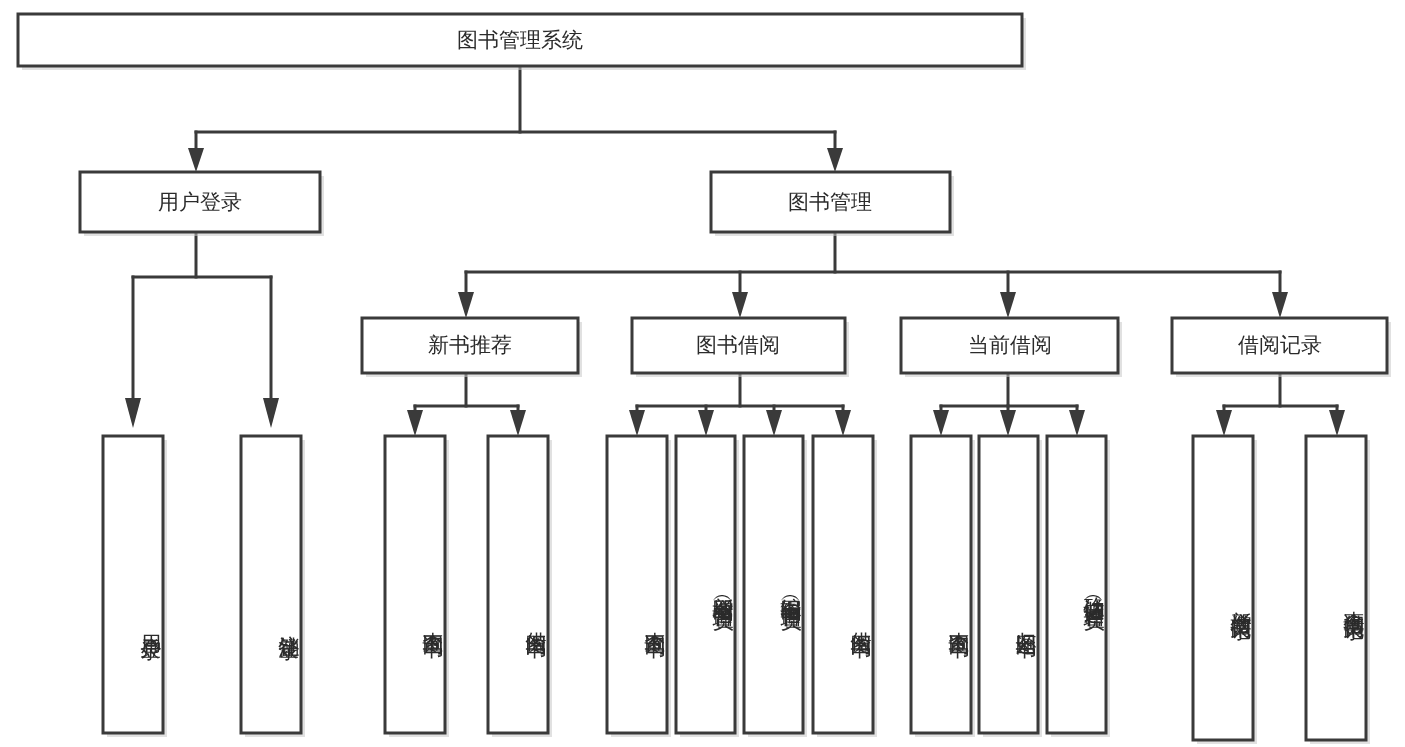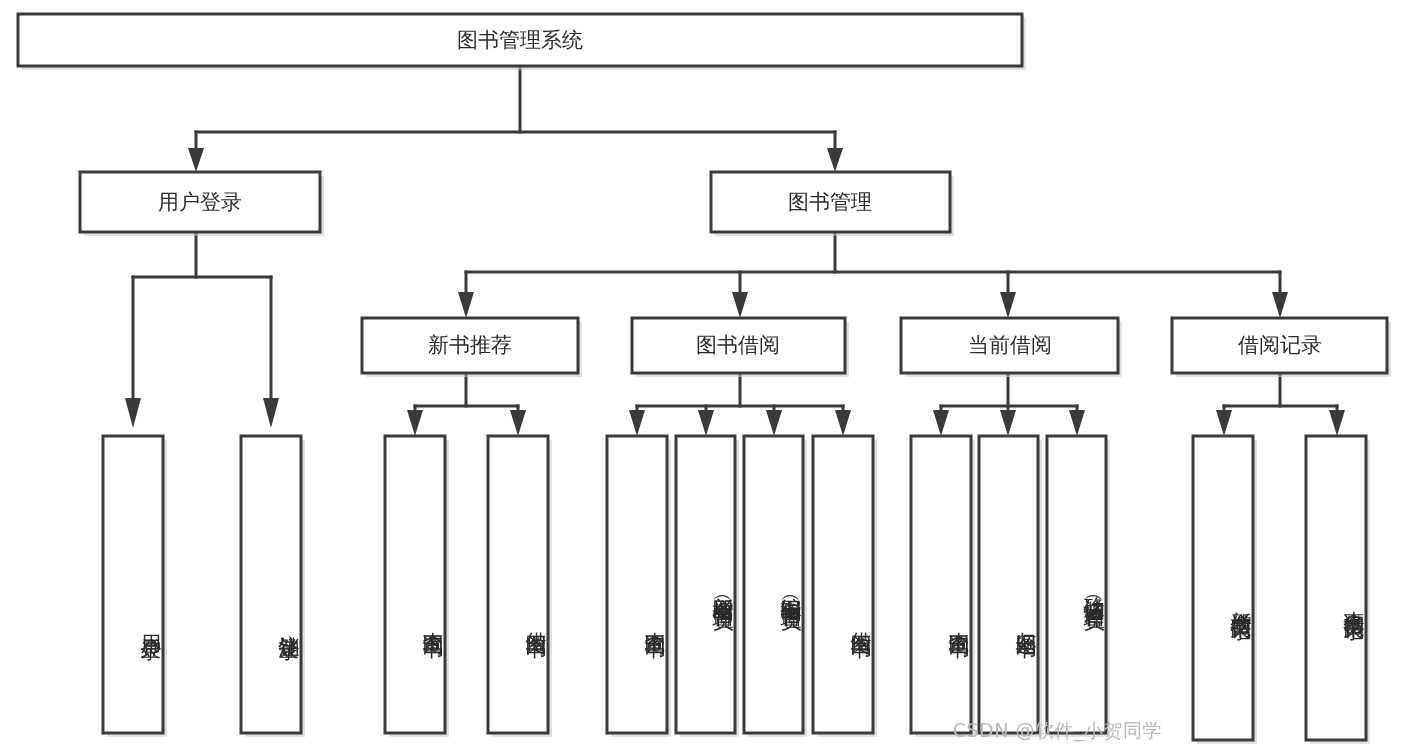--- a/index.html
+++ b/index.html
@@ -232,14 +232,13 @@
   <div class="leaf-label" style="left:607px; top:505px; width:60px; height:228px;">查询图书</div>
   <div class="leaf-label" style="left:676px; top:444px; width:59px; height:289px;">新增图书（管理员）</div>
   <div class="leaf-label" style="left:744px; top:444px; width:59px; height:289px;">编辑图书（管理员）</div>
   <div class="leaf-label" style="left:813px; top:505px; width:60px; height:228px;">借阅图书</div>
   <div class="leaf-label" style="left:911px; top:505px; width:60px; height:228px;">查询图书</div>
   <div class="leaf-label" style="left:979px; top:505px; width:59px; height:228px;">归还图书</div>
   <div class="leaf-label" style="left:1047px; top:444px; width:59px; height:289px;">确认归还（管理员）</div>
   <div class="leaf-label" style="left:1193px; top:460px; width:60px; height:280px;">新增借阅记录</div>
   <div class="leaf-label" style="left:1306px; top:460px; width:60px; height:280px;">查询借阅记录</div>
 
-  <div class="watermark">CSDN @软件_小贺同学</div>
 </div>
 
 </body></html>

